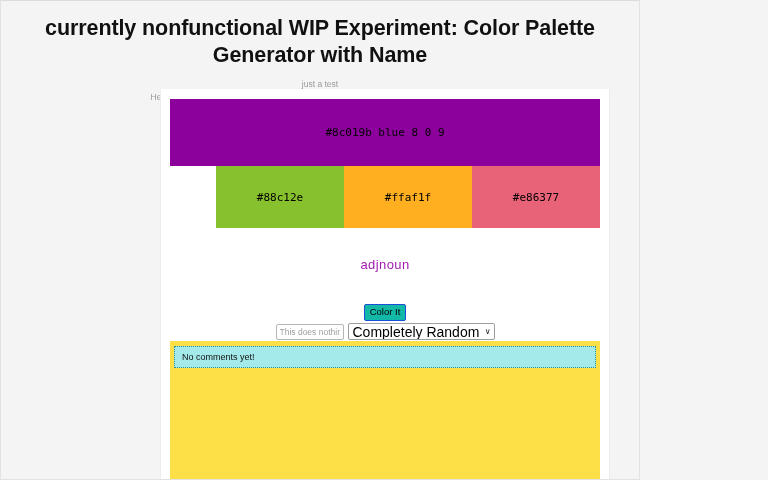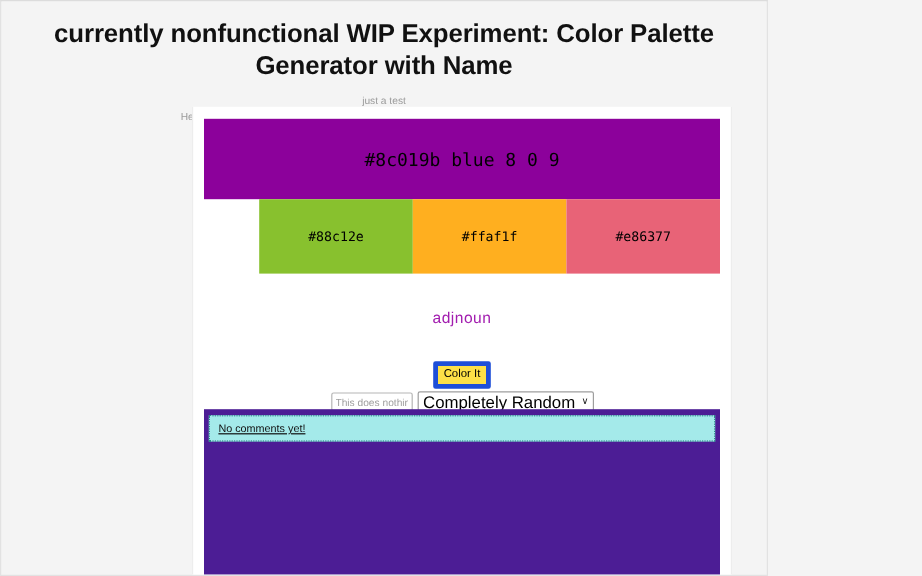--- a/index.html
+++ b/index.html
@@ -63,21 +63,21 @@
   
   .palette {
     margin: 10px 9px 0 9px;
   }
   .swatch-main {
     height: 67px;
     display: flex;
     align-items: center;
     justify-content: center;
     font-family: "DejaVu Sans Mono", "Liberation Mono", monospace;
-    font-size: 15px;
+    font-size: 11px;
     color: #000;
   }
   .swatch-row {
     display: flex;
     height: 62px;
     padding-left: 46px;
   }
   .swatch {
     flex: 1 1 0;
     display: flex;
@@ -101,22 +101,22 @@
   .controls {
     margin-top: 29px;
     text-align: center;
   }
   .btn-row { text-align: center; }
   .color-it-btn {
     font-family: "Liberation Sans", sans-serif;
     font-size: 9.5px;
     line-height: 1;
     padding: 2px 5px 3px 5px;
-    background: #fde047;
-    border: 4px solid #1d4ed8;
+    background: #14b8a6;
+    border: 1px solid #1d4ed8;
     border-radius: 2px;
     color: #000;
     cursor: pointer;
   }
   .input-row {
     margin-top: 2px;
     display: flex;
     justify-content: center;
     align-items: center;
     gap: 4px;
@@ -224,18 +224,18 @@
           <select class="mode-select">
             <option>Completely Random</option>
           </select>
           <span class="select-caret">∨</span>
         </span>
       </div>
     </div>
 
     <div class="feedback-note">Feel free to give suggestions/feedback/etc.</div>
 
-    <div class="comments-container" style="background-color: #4c1d95; text-decoration: underline;">
+    <div class="comments-container" style="background-color: #fde047;">
       <div class="comments-empty" style="background-color: rgb(164, 234, 234);">No comments yet!</div>
     </div>
 
   </div>
 </div>
 
 </body></html>

